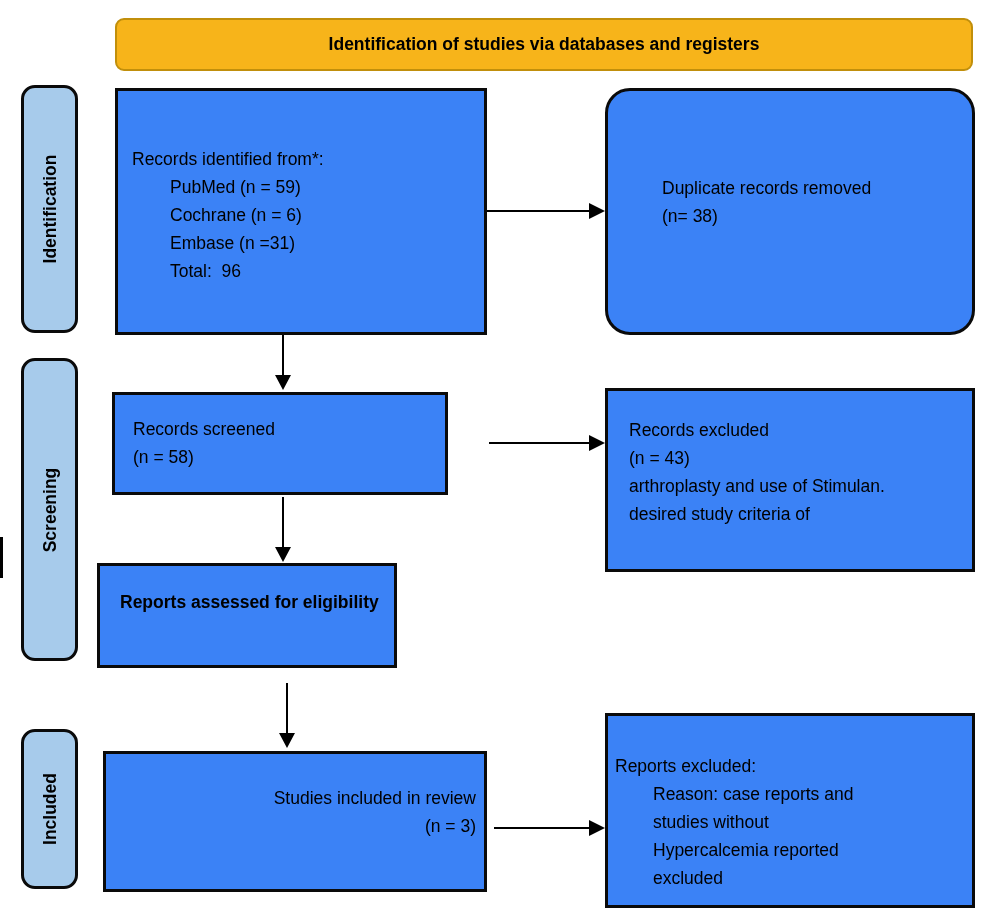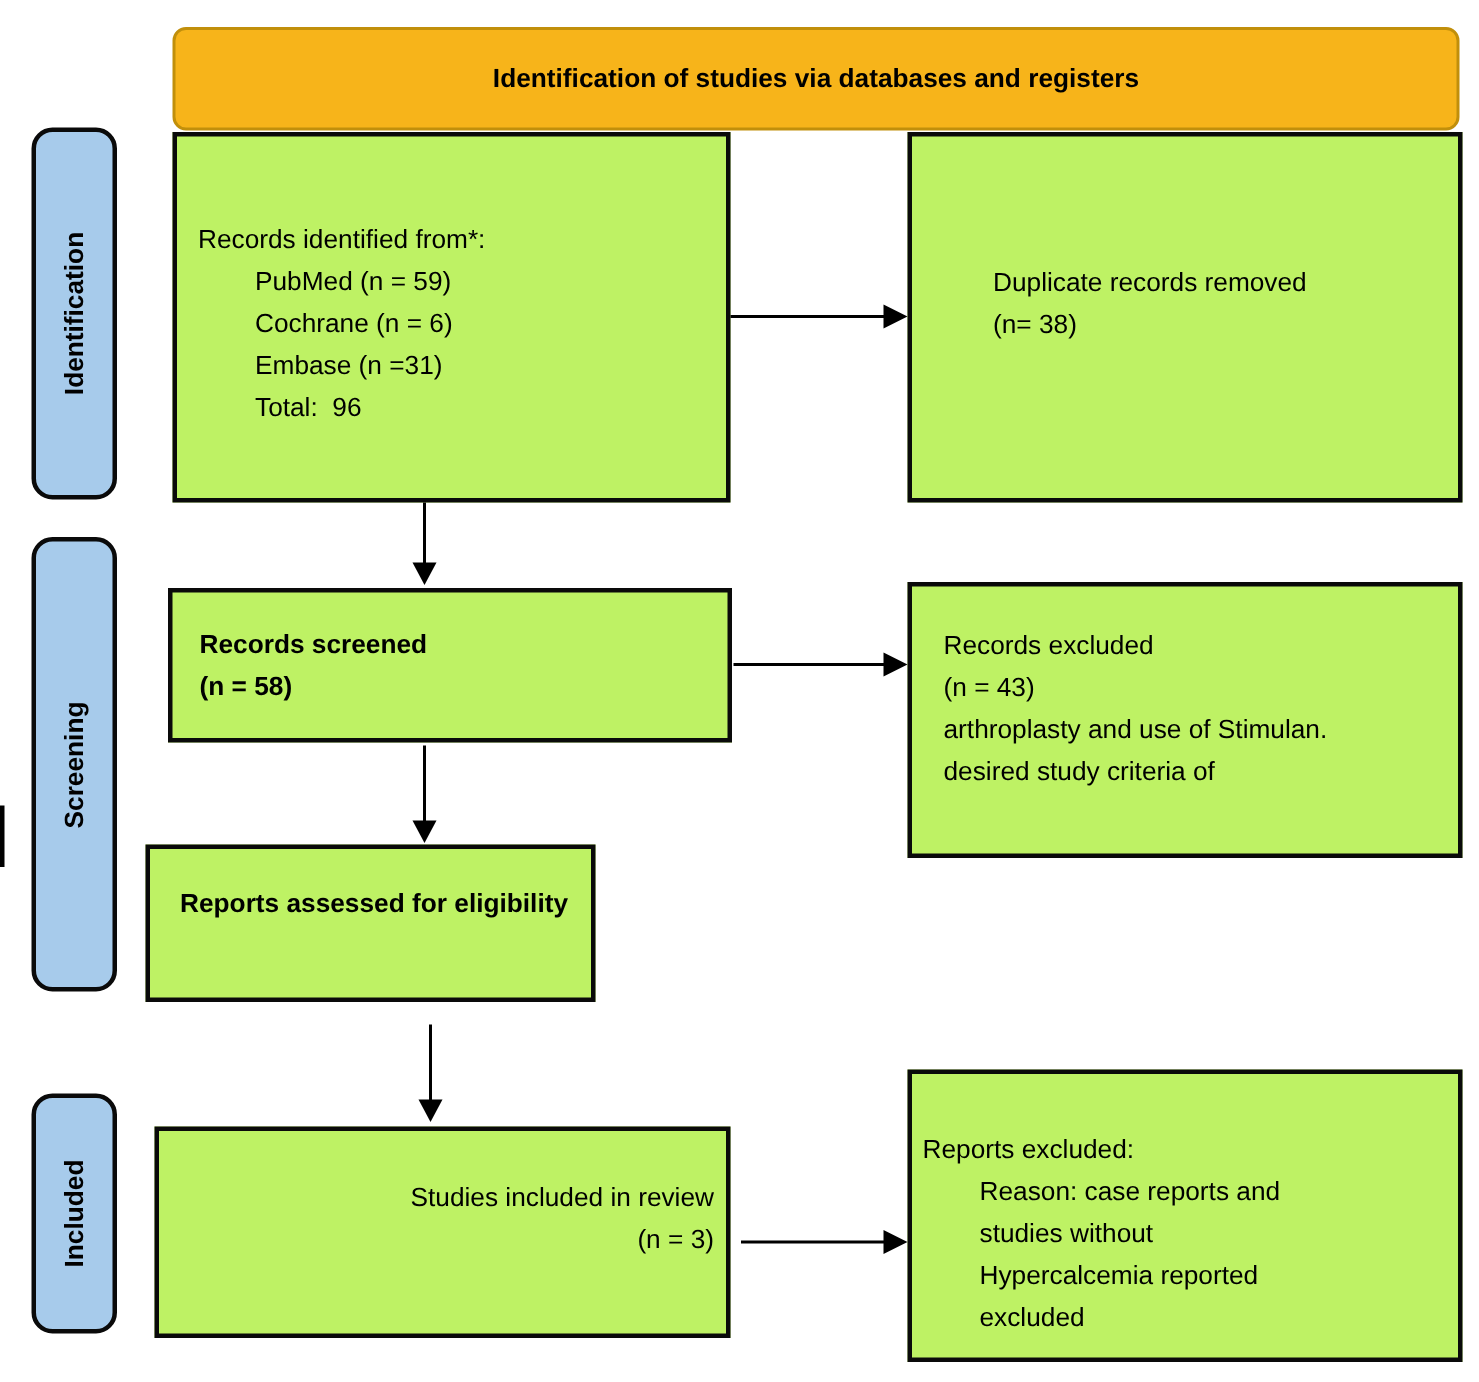--- a/index.html
+++ b/index.html
@@ -10,21 +10,21 @@
     background: #ffffff;
     font-family: "Liberation Sans", sans-serif;
     color: #000;
     overflow: hidden;
   }
 
   
   .banner {
     position: absolute;
     left: 115px; top: 18px;
-    width: 858px; height: 69px;
+    width: 858px; height: 53px;
     background: #F7B41A;
     border: 2px solid #C18F0B;
     border-radius: 9px;
     box-sizing: border-box;
     display: flex; align-items: center; justify-content: center;
     font-weight: bold;
     font-size: 17.5px;
   }
 
   
@@ -43,32 +43,32 @@
     font-weight: bold;
     font-size: 17.5px;
   }
   .stage-identification { left: 21px; top: 85px;  width: 57px; height: 248px; }
   .stage-screening      { left: 21px; top: 358px; width: 57px; height: 303px; }
   .stage-included       { left: 21px; top: 729px; width: 57px; height: 160px; }
 
   
   .fbox {
     position: absolute;
-    background: #bef264;
+    background: #3b82f6;
     border: 3px solid #0a0a0a;
     box-sizing: border-box;
     font-size: 17.5px;
     line-height: 28px;
   }
   .line { white-space: pre-wrap; }
   .indent { padding-left: 38px; }
 
   .box-identified       { left: 115px; top: 88px;  width: 372px; height: 247px; padding: 54px 8px 0 14px; }
-  .box-duplicates       { left: 605px; top: 88px;  width: 370px; height: 247px; padding: 83px 8px 0 54px; }
-  .box-screened         { left: 112px; top: 392px; width: 376px; height: 103px; padding: 20px 8px 0 18px; font-weight: bold; }
+  .box-duplicates       { left: 605px; top: 88px;  width: 370px; height: 247px; padding: 83px 8px 0 54px; border-radius: 25px; }
+  .box-screened         { left: 112px; top: 392px; width: 336px; height: 103px; padding: 20px 8px 0 18px; }
   .box-records-excluded { left: 605px; top: 388px; width: 370px; height: 184px; padding: 25px 8px 0 21px; }
   .box-assessed         { left: 97px;  top: 563px; width: 300px; height: 105px; padding: 22px 8px 0 20px; font-weight: bold; }
   .box-included         { left: 103px; top: 751px; width: 384px; height: 141px; padding: 30px 8px 0 17px; text-align: right; }
   .box-reports-excluded { left: 605px; top: 713px; width: 370px; height: 195px; padding: 36px 8px 0 7px; }
 
   
   .hline { position: absolute; height: 2px; background: #000; }
   .vline { position: absolute; width: 2px;  background: #000; }
   .head-right {
     position: absolute; width: 0; height: 0;

